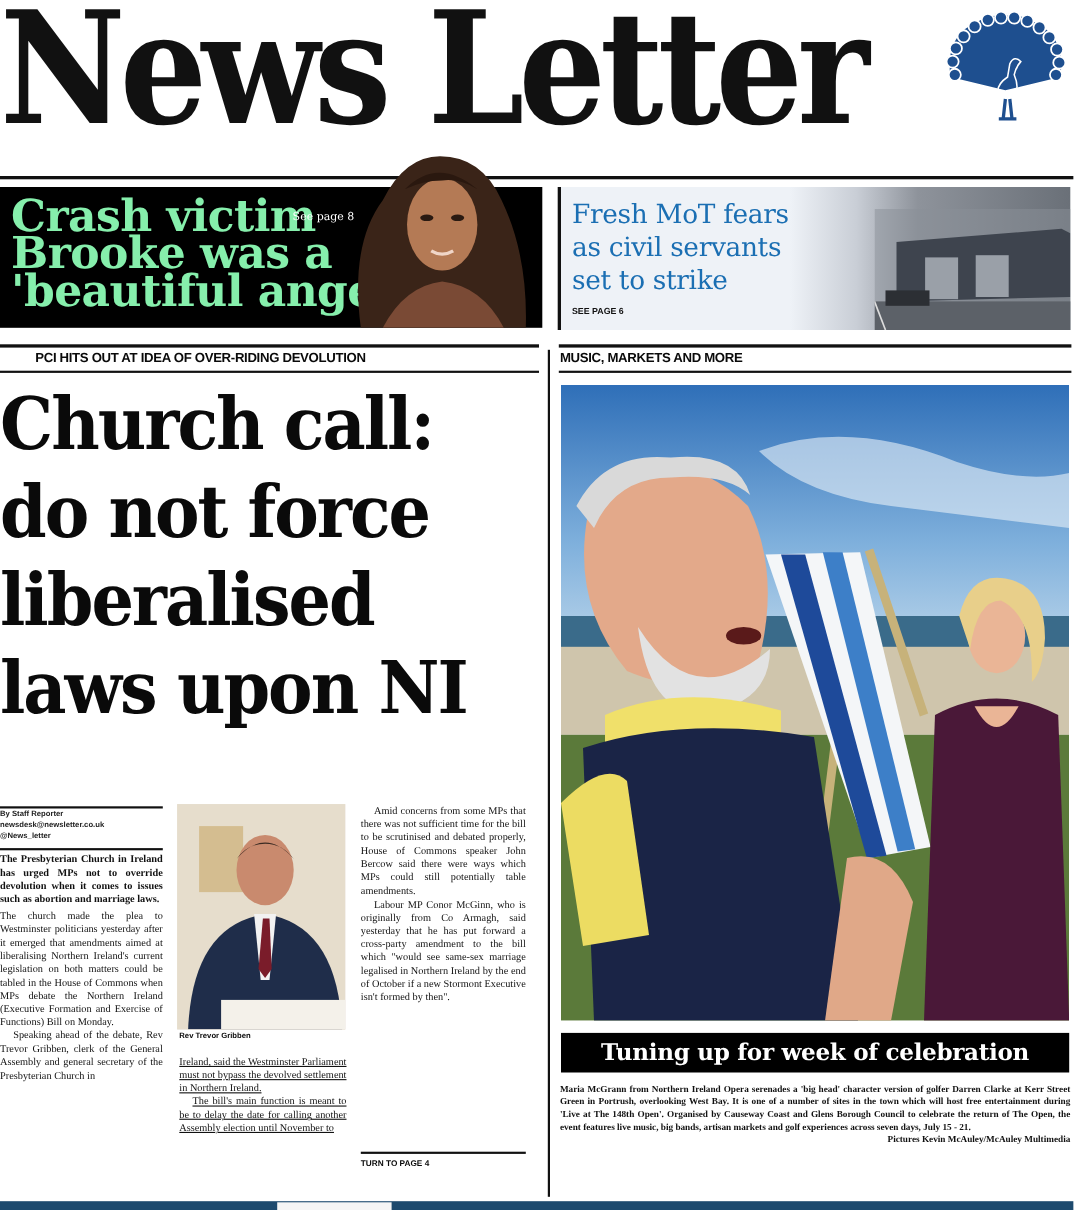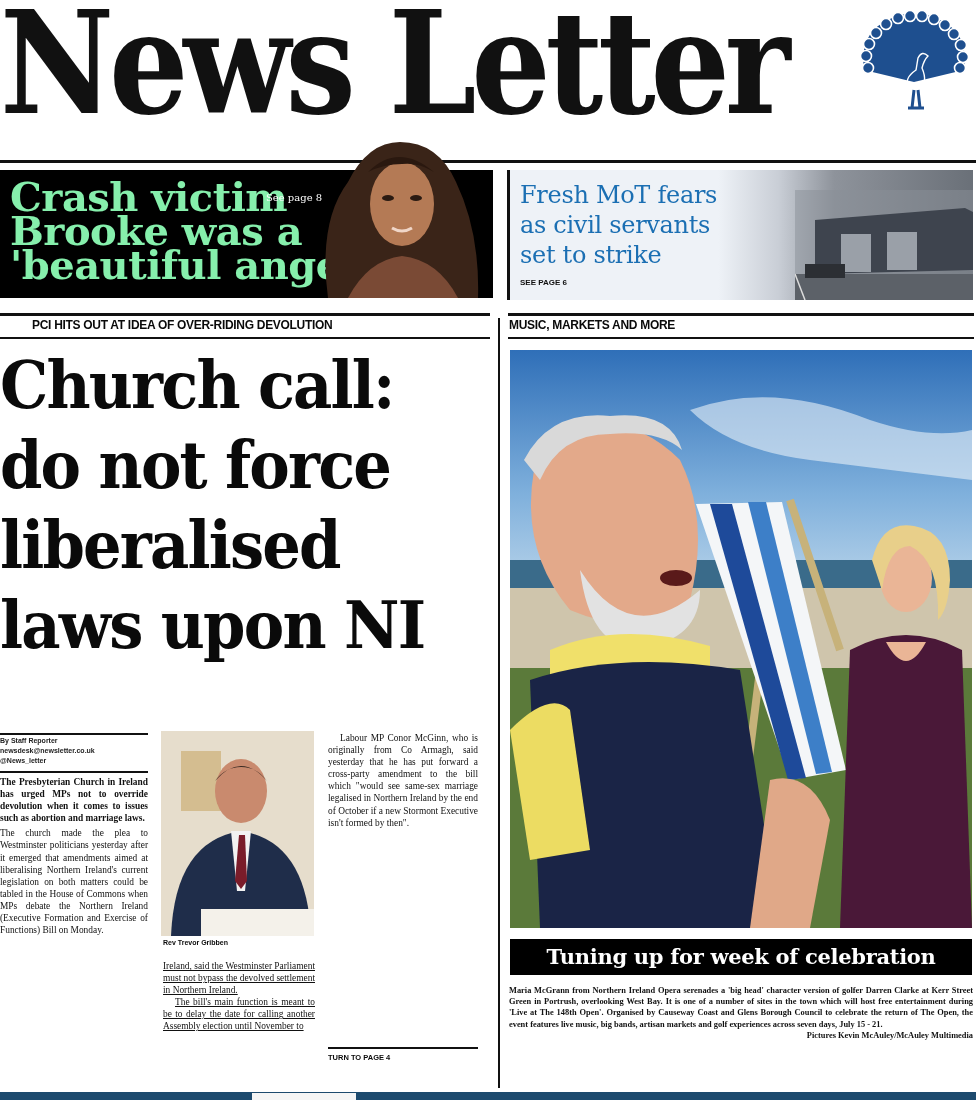--- a/index.html
+++ b/index.html
@@ -132,20 +132,21 @@
 <div class="byline" style="top:736px;">
   <div>By Staff Reporter</div>
   <div>newsdesk@newsletter.co.uk</div>
   <div>@News_letter</div>
 </div>
 <div class="rule" style="left:0;top:771px;width:148px;height:2px;"></div>
 
 <div class="col" style="left:0;top:776px;width:148px;">
   <p class="lead" style="margin-bottom:3px;">The Presbyterian Church in Ireland has urged MPs not to override devolution when it comes to issues such as abortion and marriage laws.</p>
   <p>The church made the plea to Westminster politicians yesterday after it emerged that amendments aimed at liberalising Northern Ireland's current legislation on both matters could be tabled in the House of Commons when MPs debate the Northern Ireland (Executive Formation and Exercise of Functions) Bill on Monday.</p>
+  <p class="indent">Speaking ahead of the debate, Rev Trevor Gribben, clerk of the General Assembly and general secretary of the Presbyterian Church in</p>
 </div>
 
 <div class="inset">
   <svg width="153" height="205" viewBox="0 0 153 205">
     <rect width="153" height="205" fill="#e6ddcc"></rect>
     <rect x="20" y="20" width="40" height="60" fill="#c8a868" opacity="0.6"></rect>
     <ellipse cx="80" cy="60" rx="26" ry="32" fill="#c98a6e"></ellipse>
     <path d="M54 50 Q80 20 106 50 Q96 36 80 36 Q64 36 54 50 Z" fill="#3a2a22"></path>
     <path d="M10 205 Q14 110 80 100 Q146 110 150 205 Z" fill="#1f2d4a"></path>
     <polygon points="70,100 90,100 84,160 76,160" fill="#f2f2f2"></polygon>
@@ -154,20 +155,21 @@
   </svg>
 </div>
 <div class="caption-small">Rev Trevor Gribben</div>
 
 <div class="col" style="left:163px;top:960px;width:152px;text-decoration:underline;">
   <p>Ireland, said the Westminster Parliament must not bypass the devolved settlement in Northern Ireland.</p>
   <p class="indent">The bill's main function is meant to be to delay the date for calling another Assembly election until November to</p>
 </div>
 
 <div class="col" style="left:328px;top:732px;width:150px;">
+  <p class="indent">Amid concerns from some MPs that there was not sufficient time for the bill to be scrutinised and debated properly, House of Commons speaker John Bercow said there were ways which MPs could still potentially table amendments.</p>
   <p class="indent">Labour MP Conor McGinn, who is originally from Co Armagh, said yesterday that he has put forward a cross-party amendment to the bill which "would see same-sex marriage legalised in Northern Ireland by the end of October if a new Stormont Executive isn't formed by then".</p>
 </div>
 <div class="rule" style="left:328px;top:1047px;width:150px;height:2px;"></div>
 <div class="turnto">TURN TO PAGE 4</div>
 
 <div class="photo-main">
   <svg width="462" height="578" viewBox="0 0 462 578">
     <defs>
       <linearGradient id="sky" x1="0" y1="0" x2="0" y2="1">
         <stop offset="0" stop-color="#2f6fb8"></stop>

